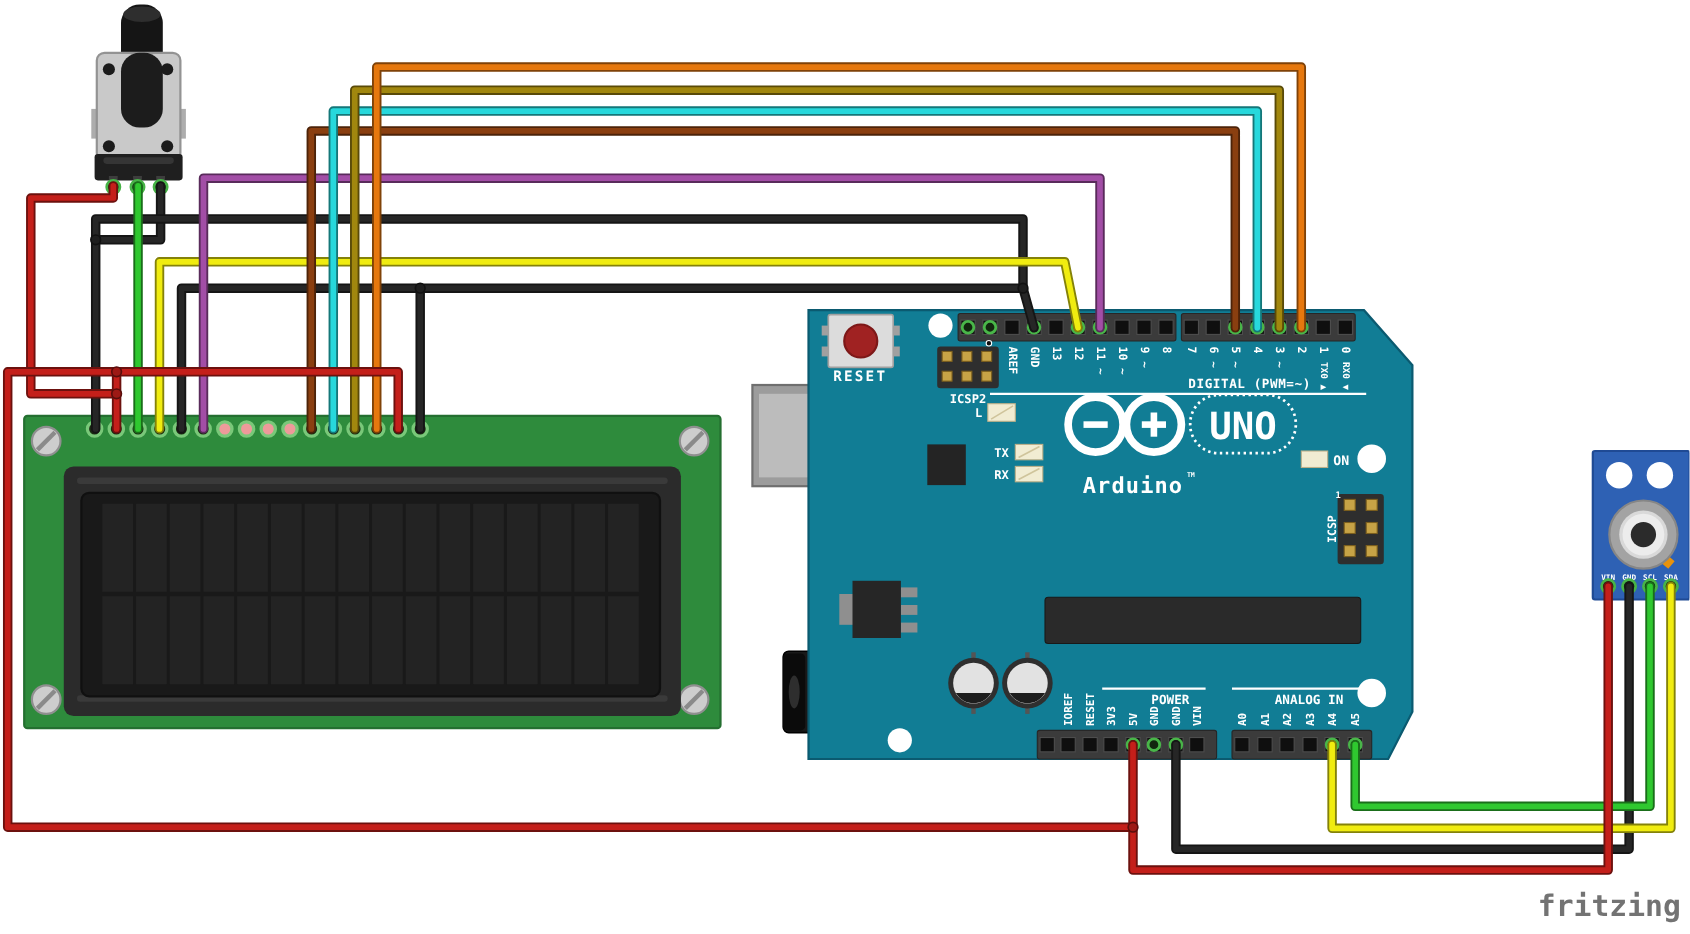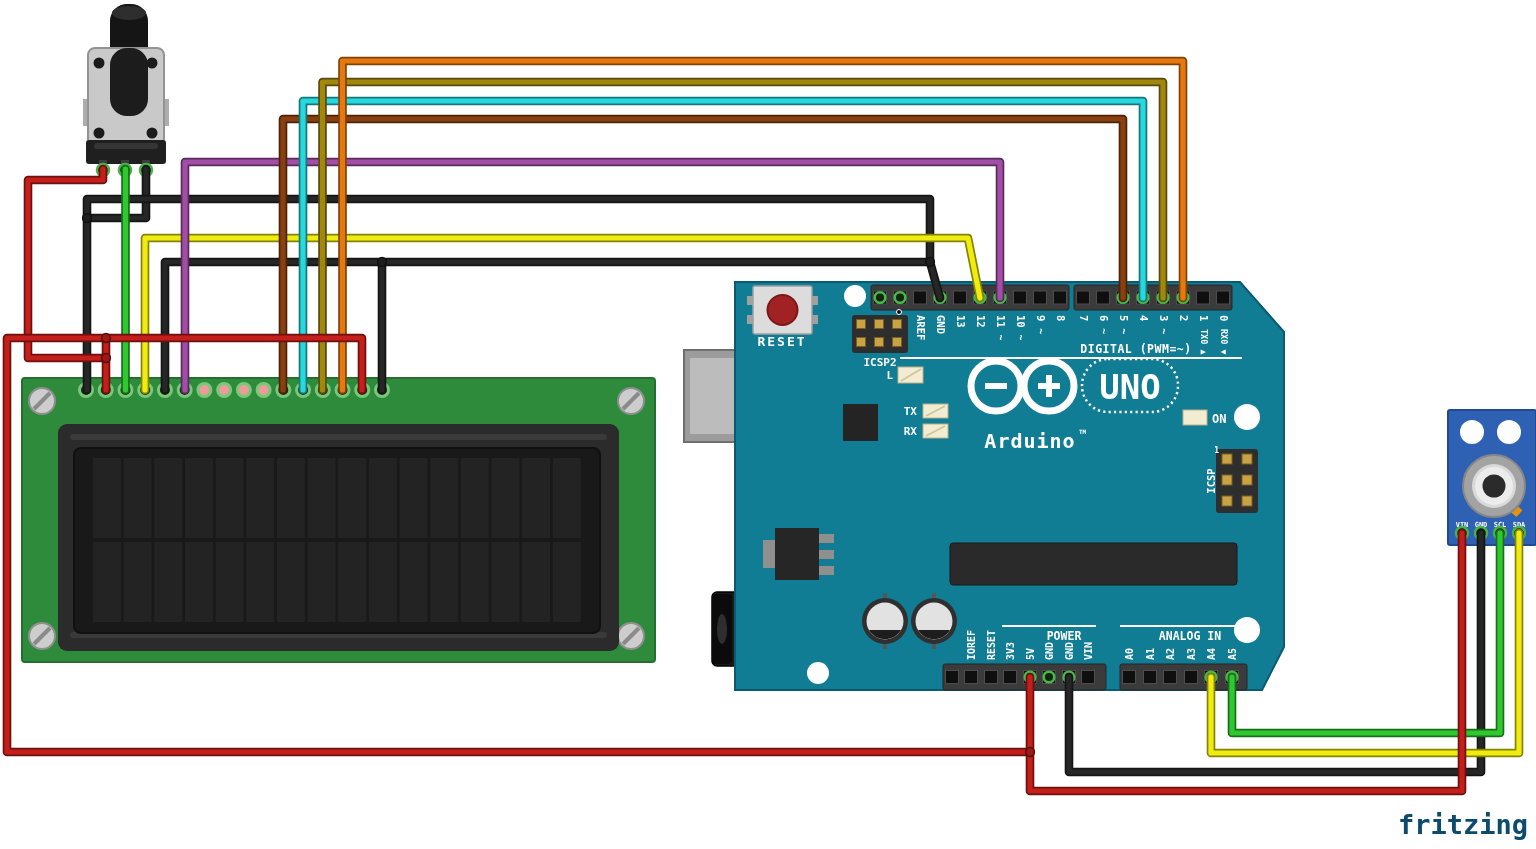--- a/index.html
+++ b/index.html
@@ -2,21 +2,21 @@
 <html><head>
 <meta charset="utf-8">
 <style>
   html,body{margin:0;padding:0;background:#fff;}
   #stage{position:relative;width:1536px;height:849px;background:#ffffff;overflow:hidden;
          font-family:"DejaVu Sans Mono","Liberation Mono",monospace;}
   .comp{position:absolute;}
   svg{display:block;overflow:visible;}
   .silk{fill:#ffffff;font-family:"DejaVu Sans Mono","Liberation Mono",monospace;font-weight:bold;}
   #wires path{fill:none;stroke-linecap:round;stroke-linejoin:round;}
-  #watermark{position:absolute;left:1398px;top:809px;color:#0c4a6e;
+  #watermark{position:absolute;left:1398px;top:809px;color:#737373;
              font-size:27px;font-weight:bold;letter-spacing:0px;
              font-family:"DejaVu Sans Mono","Liberation Mono",monospace;}
 </style>
 </head>
 <body>
 
 <div id="stage">
 
   <div class="comp" style="left:80px;top:0px;">
     <svg width="90" height="178" viewBox="0 0 90 178">

